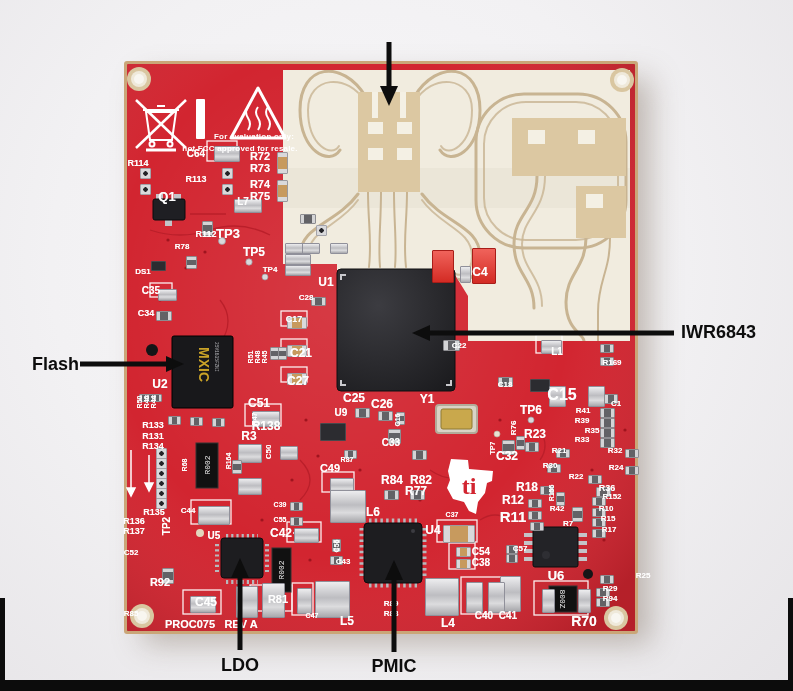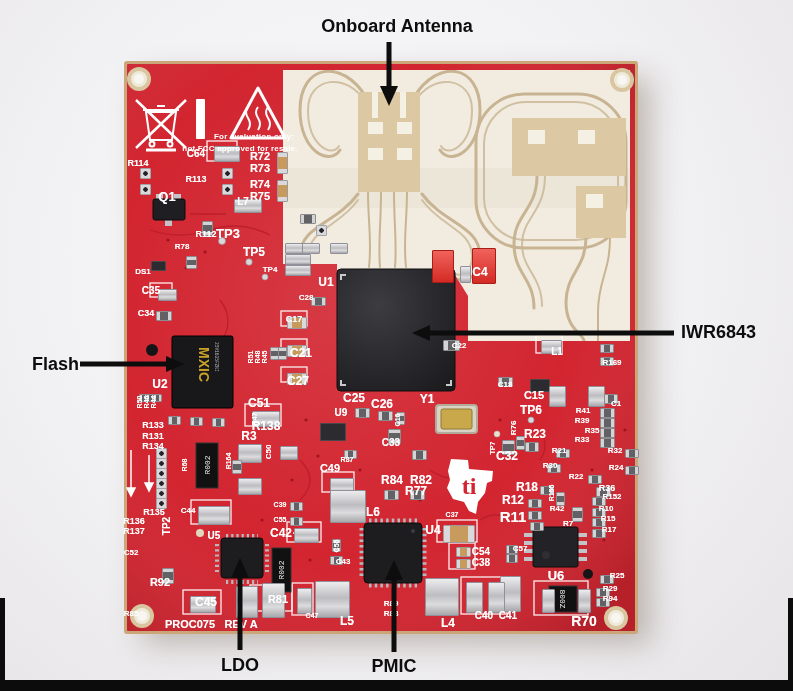--- a/index.html
+++ b/index.html
@@ -443,21 +443,21 @@
       <div class="silk" style="left: 347px; top: 459px; font-size: 7px;">R87</div>
       <div class="silk b" style="left: 330px; top: 468px; font-size: 11px;">C49</div>
       <div class="silk b" style="left: 392px; top: 480px; font-size: 12px;">R84</div>
       <div class="silk b" style="left: 421px; top: 480px; font-size: 12px;">R82</div>
       <div class="silk b" style="left: 416px; top: 491px; font-size: 12px;">R77</div>
       <div class="silk b" style="left: 427px; top: 399px; font-size: 12px;">Y1</div>
       <div class="silk v" style="left: 492px; top: 448px; font-size: 7px;">TP7</div>
       <div class="silk b" style="left: 507px; top: 456px; font-size: 12px;">C32</div>
       <div class="silk v" style="left: 514px; top: 428px; font-size: 8px;">R76</div>
       <div class="silk" style="left: 505px; top: 385px; font-size: 8px;">C18</div>
-      <div class="silk b" style="left: 534px; top: 395px; font-size: 11px;">C15</div>
+      <div class="silk b" style="left: 562px; top: 395px; font-size: 16px;">C15</div>
       <div class="silk b" style="left: 531px; top: 410px; font-size: 12px;">TP6</div>
       <div class="silk b" style="left: 535px; top: 434px; font-size: 12px;">R23</div>
       <div class="silk" style="left: 583px; top: 411px; font-size: 8px;">R41</div>
       <div class="silk" style="left: 582px; top: 421px; font-size: 8px;">R39</div>
       <div class="silk" style="left: 582px; top: 431px; font-size: 8px; padding-left: 20px;">R35</div>
       <div class="silk" style="left: 582px; top: 440px; font-size: 8px;">R33</div>
       <div class="silk" style="left: 559px; top: 451px; font-size: 8px;">R21</div>
       <div class="silk" style="left: 550px; top: 466px; font-size: 8px;">R30</div>
       <div class="silk" style="left: 615px; top: 451px; font-size: 8px;">R32</div>
       <div class="silk" style="left: 616px; top: 468px; font-size: 8px;">R24</div>
@@ -468,21 +468,21 @@
       <div class="silk b" style="left: 527px; top: 487px; font-size: 12px;">R18</div>
       <div class="silk b" style="left: 513px; top: 500px; font-size: 12px;">R12</div>
       <div class="silk b" style="left: 513px; top: 516px; font-size: 15px;">R11</div>
       <div class="silk" style="left: 557px; top: 509px; font-size: 8px;">R42</div>
       <div class="silk" style="left: 606px; top: 509px; font-size: 8px;">R10</div>
       <div class="silk" style="left: 608px; top: 519px; font-size: 8px;">R15</div>
       <div class="silk" style="left: 609px; top: 530px; font-size: 8px;">R17</div>
       <div class="silk" style="left: 542px; top: 524px; font-size: 8px; margin-left: 26px;">R7</div>
       <div class="silk" style="left: 520px; top: 549px; font-size: 8px;">C57</div>
       <div class="silk b" style="left: 556px; top: 575px; font-size: 13px;">U6</div>
-      <div class="silk" style="left: 617px; top: 576px; font-size: 8px;">R25</div>
+      <div class="silk" style="left: 643px; top: 576px; font-size: 8px;">R25</div>
       <div class="silk" style="left: 610px; top: 589px; font-size: 8px;">R29</div>
       <div class="silk" style="left: 610px; top: 599px; font-size: 8px;">R94</div>
       <div class="silk b" style="left: 584px; top: 621px; font-size: 14px;">R70</div>
       <div class="silk b" style="left: 508px; top: 616px; font-size: 10px;">C41</div>
       <div class="silk b" style="left: 484px; top: 616px; font-size: 10px;">C40</div>
       <div class="silk b" style="left: 448px; top: 623px; font-size: 12px;">L4</div>
       <div class="silk b" style="left: 347px; top: 621px; font-size: 12px;">L5</div>
       <div class="silk" style="left: 312px; top: 615px; font-size: 7px;">C47</div>
       <div class="silk b" style="left: 278px; top: 599px; font-size: 11px;">R81</div>
       <div class="silk b" style="left: 206px; top: 602px; font-size: 12px;">C45</div>
@@ -543,21 +543,20 @@
       <polygon points="412,333 430,325 430,341" stroke-width="0"></polygon>
       <line x1="80" y1="364" x2="168" y2="364"></line>
       <polygon points="184,364 166,356 166,372" stroke-width="0"></polygon>
       <line x1="240" y1="576" x2="240" y2="650"></line>
       <polygon points="231,578 249,578 240,558" stroke-width="0"></polygon>
       <line x1="394" y1="578" x2="394" y2="652"></line>
       <polygon points="385,580 403,580 394,560" stroke-width="0"></polygon>
     </g>
   </svg>
 
-  <div class="callout center" style="left:397px;top:16px;">Onboard Antenna</div>
   <div class="callout" style="left:681px;top:322px;">IWR6843</div>
   <div class="callout" style="left:32px;top:354px;">Flash</div>
   <div class="callout center" style="left:240px;top:655px;">LDO</div>
   <div class="callout center" style="left:394px;top:656px;">PMIC</div>
 
   <div class="frame" id="frame-left"></div>
   <div class="frame" id="frame-right"></div>
   <div class="frame" id="frame-bottom"></div>
 </div>
 

